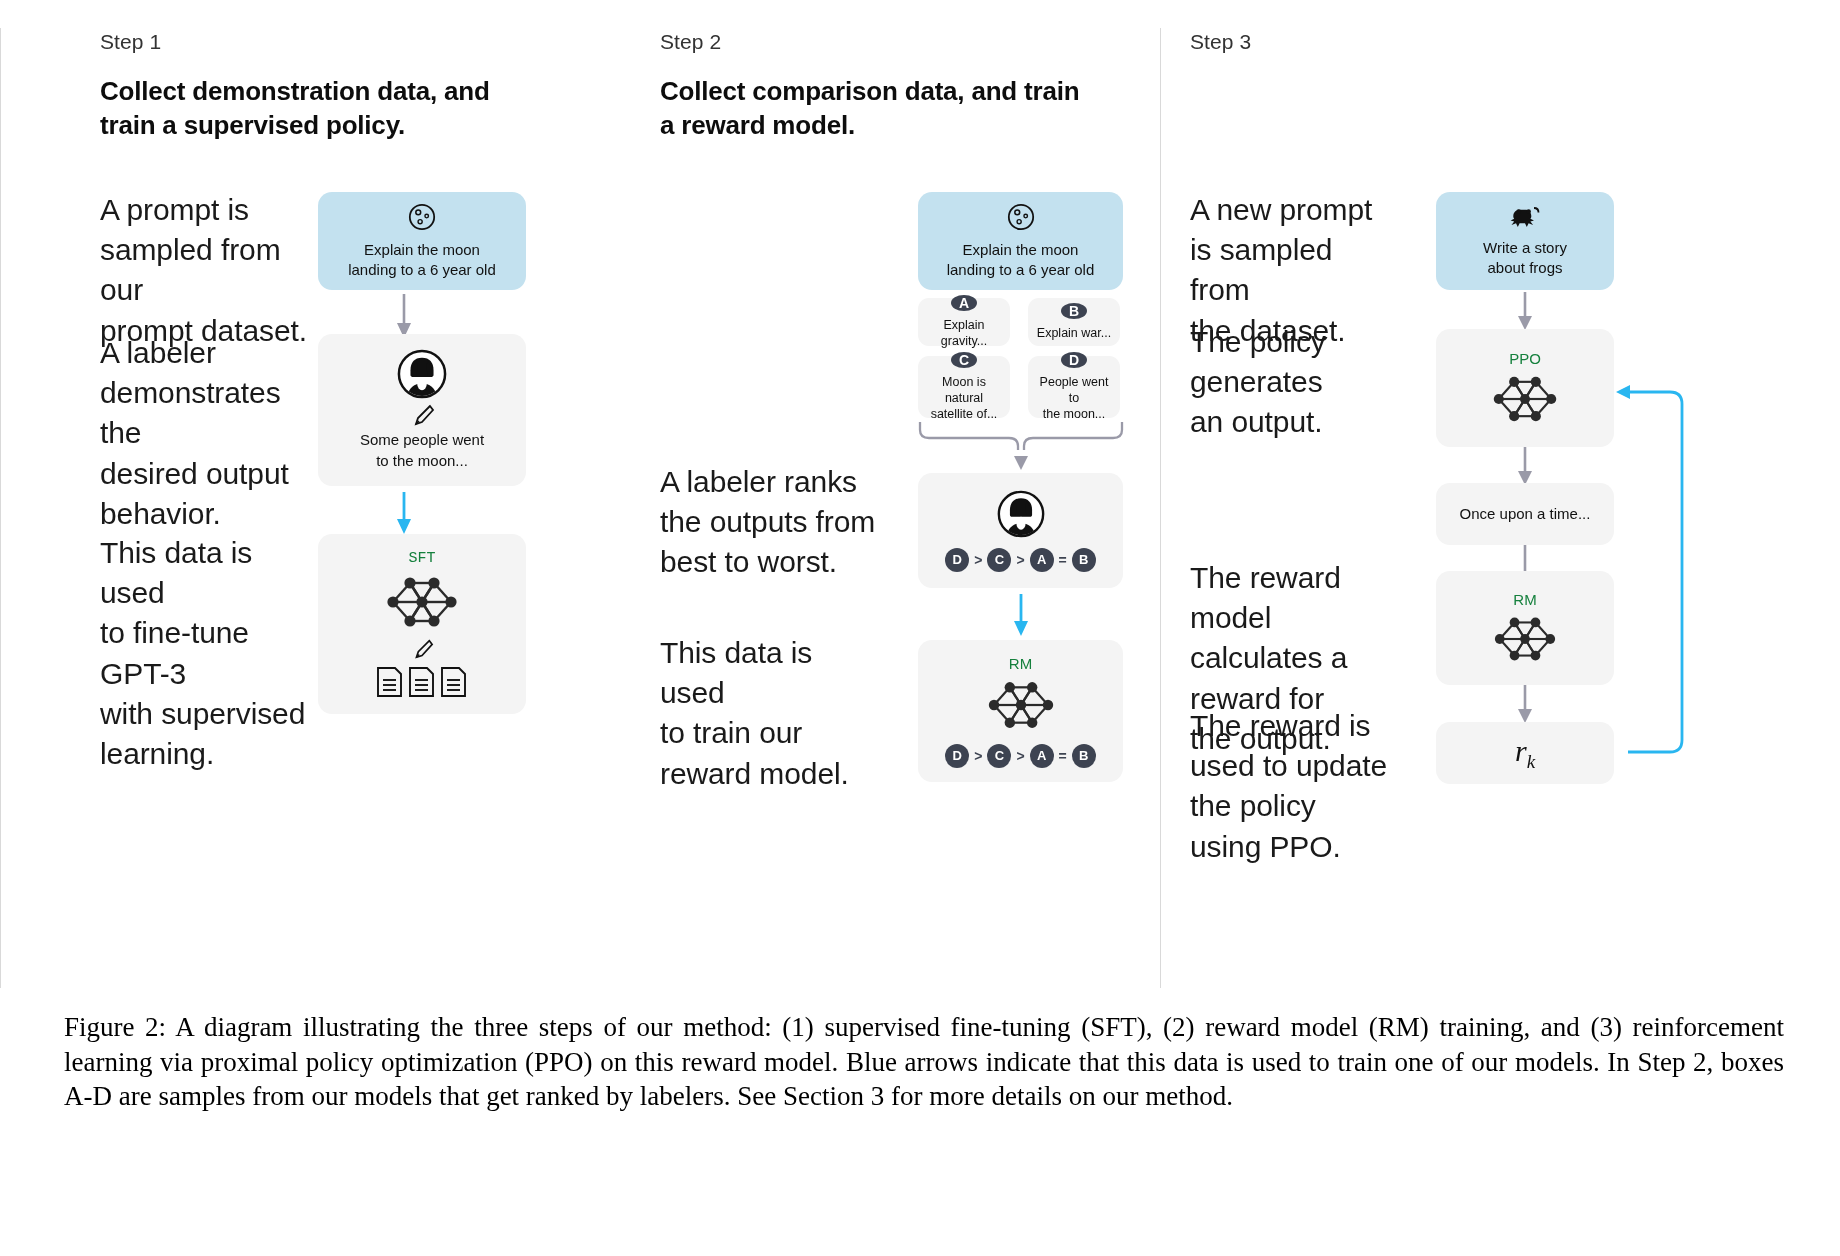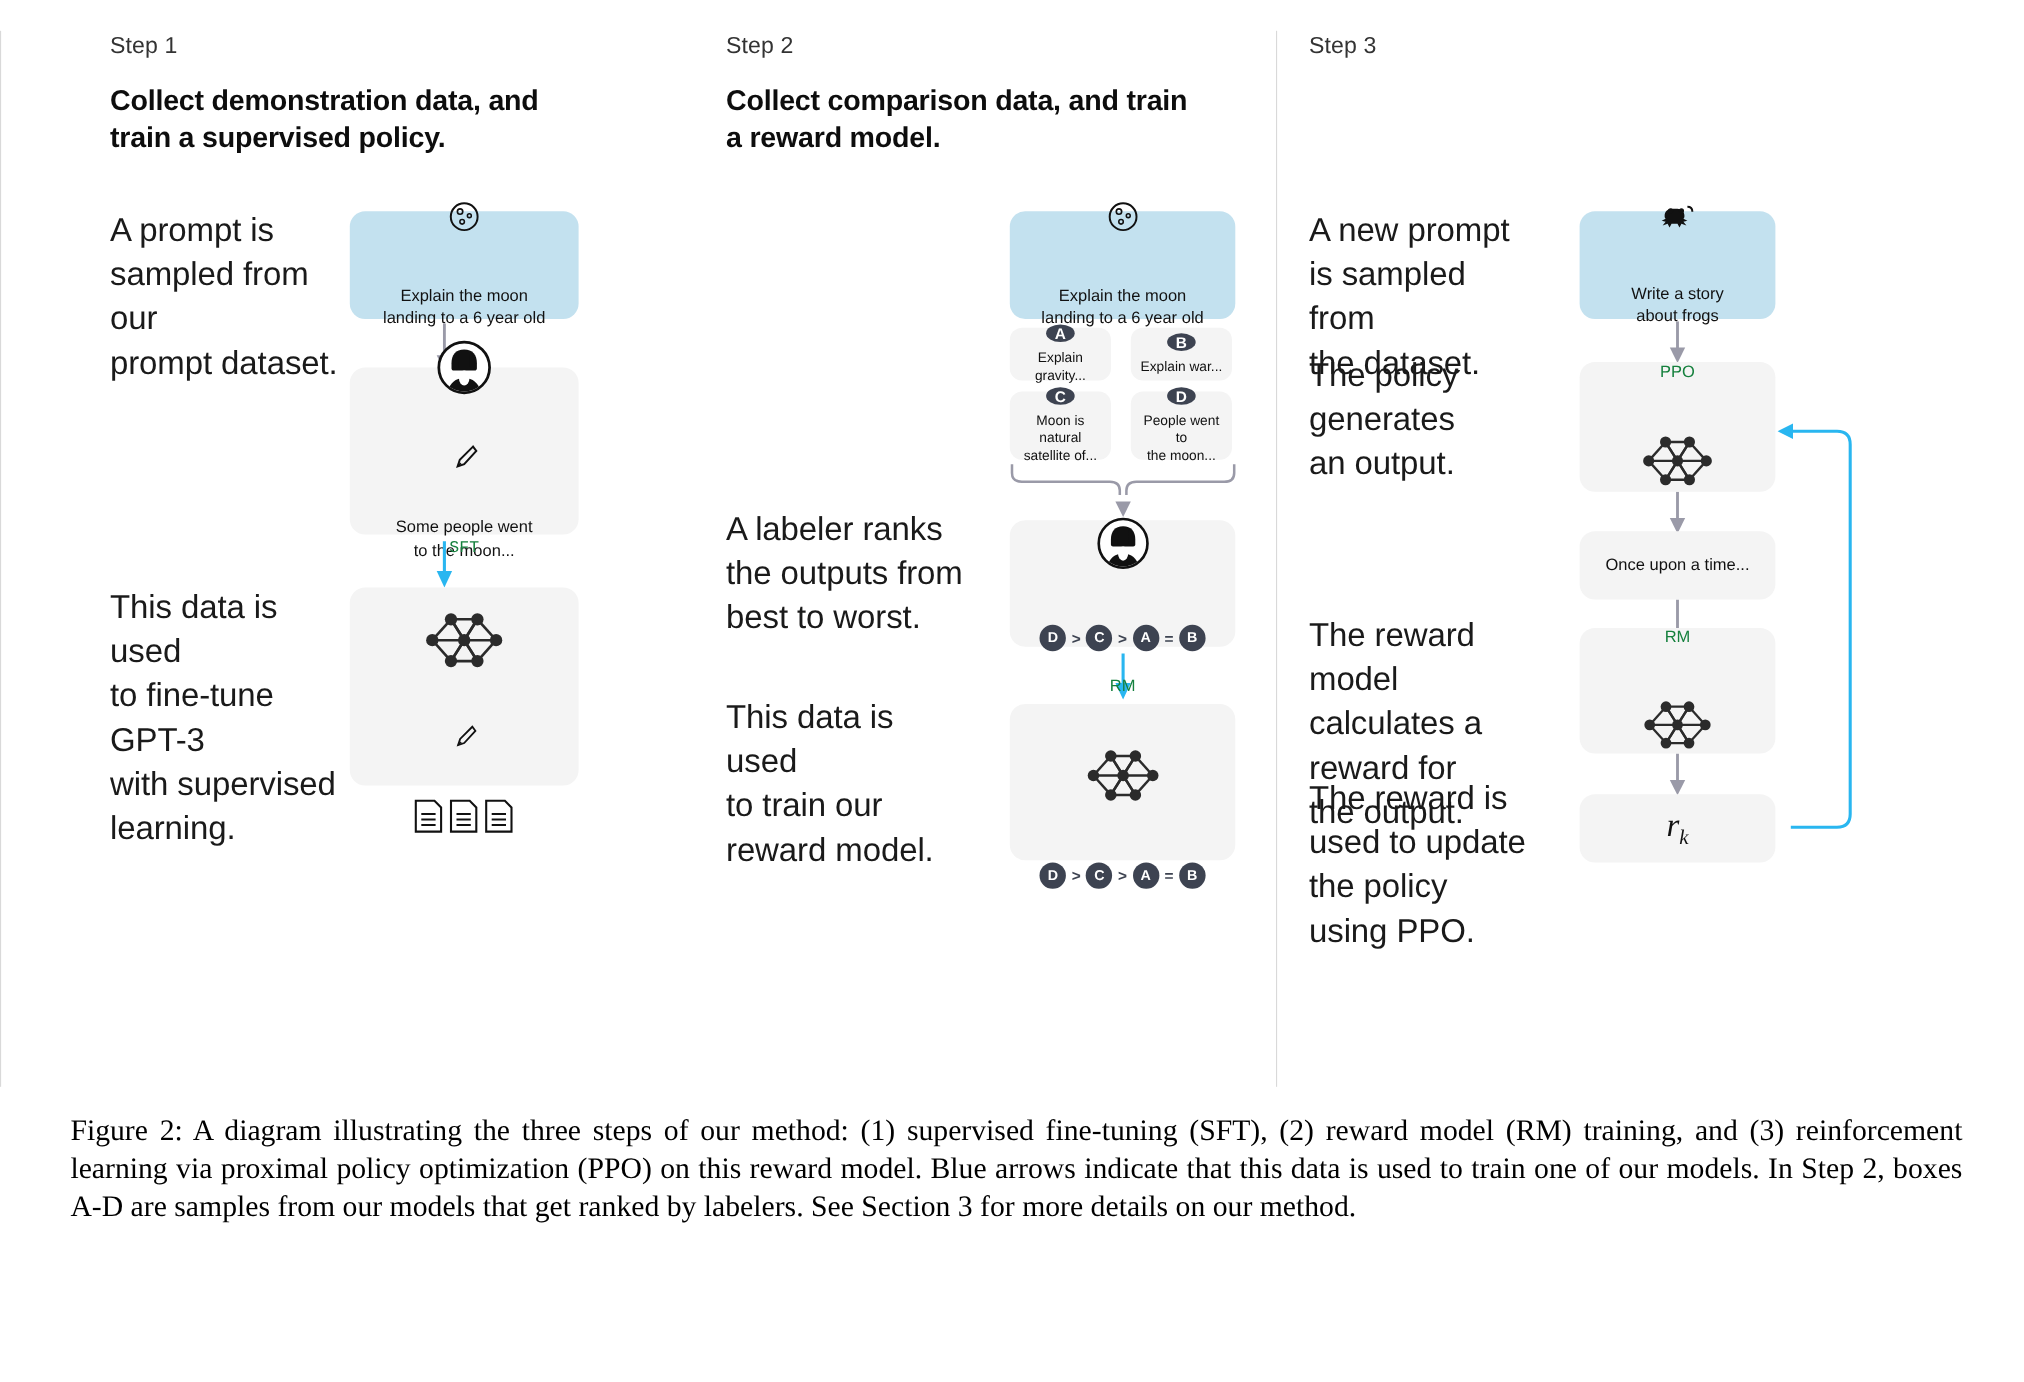--- a/index.html
+++ b/index.html
@@ -59,21 +59,20 @@
 
   
   .box {
     position: absolute;
     border-radius: 14px;
     background: #f4f4f4;
     display: flex;
     flex-direction: column;
     align-items: center;
     justify-content: center;
-    gap: 40px;
   }
   .box.blue { background: #c3e1ef; }
   .box-text {
     font-size: 15px;
     line-height: 1.35;
     text-align: center;
     color: #111;
     white-space: pre-line;
   }
   .box-caption {
@@ -150,20 +149,24 @@
   <div class="divider divider-2"></div>
 
   <div class="col col-1">
     <div class="step-label" style="position:absolute;left:0;top:30px;">Step 1</div>
     <div class="step-title" style="position:absolute;left:0;top:57px;width:430px;">Collect demonstration data,
 and train a supervised policy.</div>
 
     <div class="desc" style="left:0;top:190px;width:210px;">A prompt is
 sampled from our
 prompt dataset.</div>
+    <div class="desc" style="left:0;top:333px;width:220px;">A labeler
+demonstrates the
+desired output
+behavior.</div>
     <div class="desc" style="left:0;top:533px;width:220px;">This data is used
 to fine-tune GPT-3
 with supervised
 learning.</div>
 
     <div class="box blue" style="left:218px;top:192px;width:208px;height:98px;">
       <span>
         <svg width="30" height="30" viewBox="0 0 32 32">
           <circle cx="16" cy="16" r="13" fill="none" stroke="#111" stroke-width="1.9"></circle>
           <circle cx="12" cy="11" r="2.6" fill="none" stroke="#111" stroke-width="1.6"></circle>

